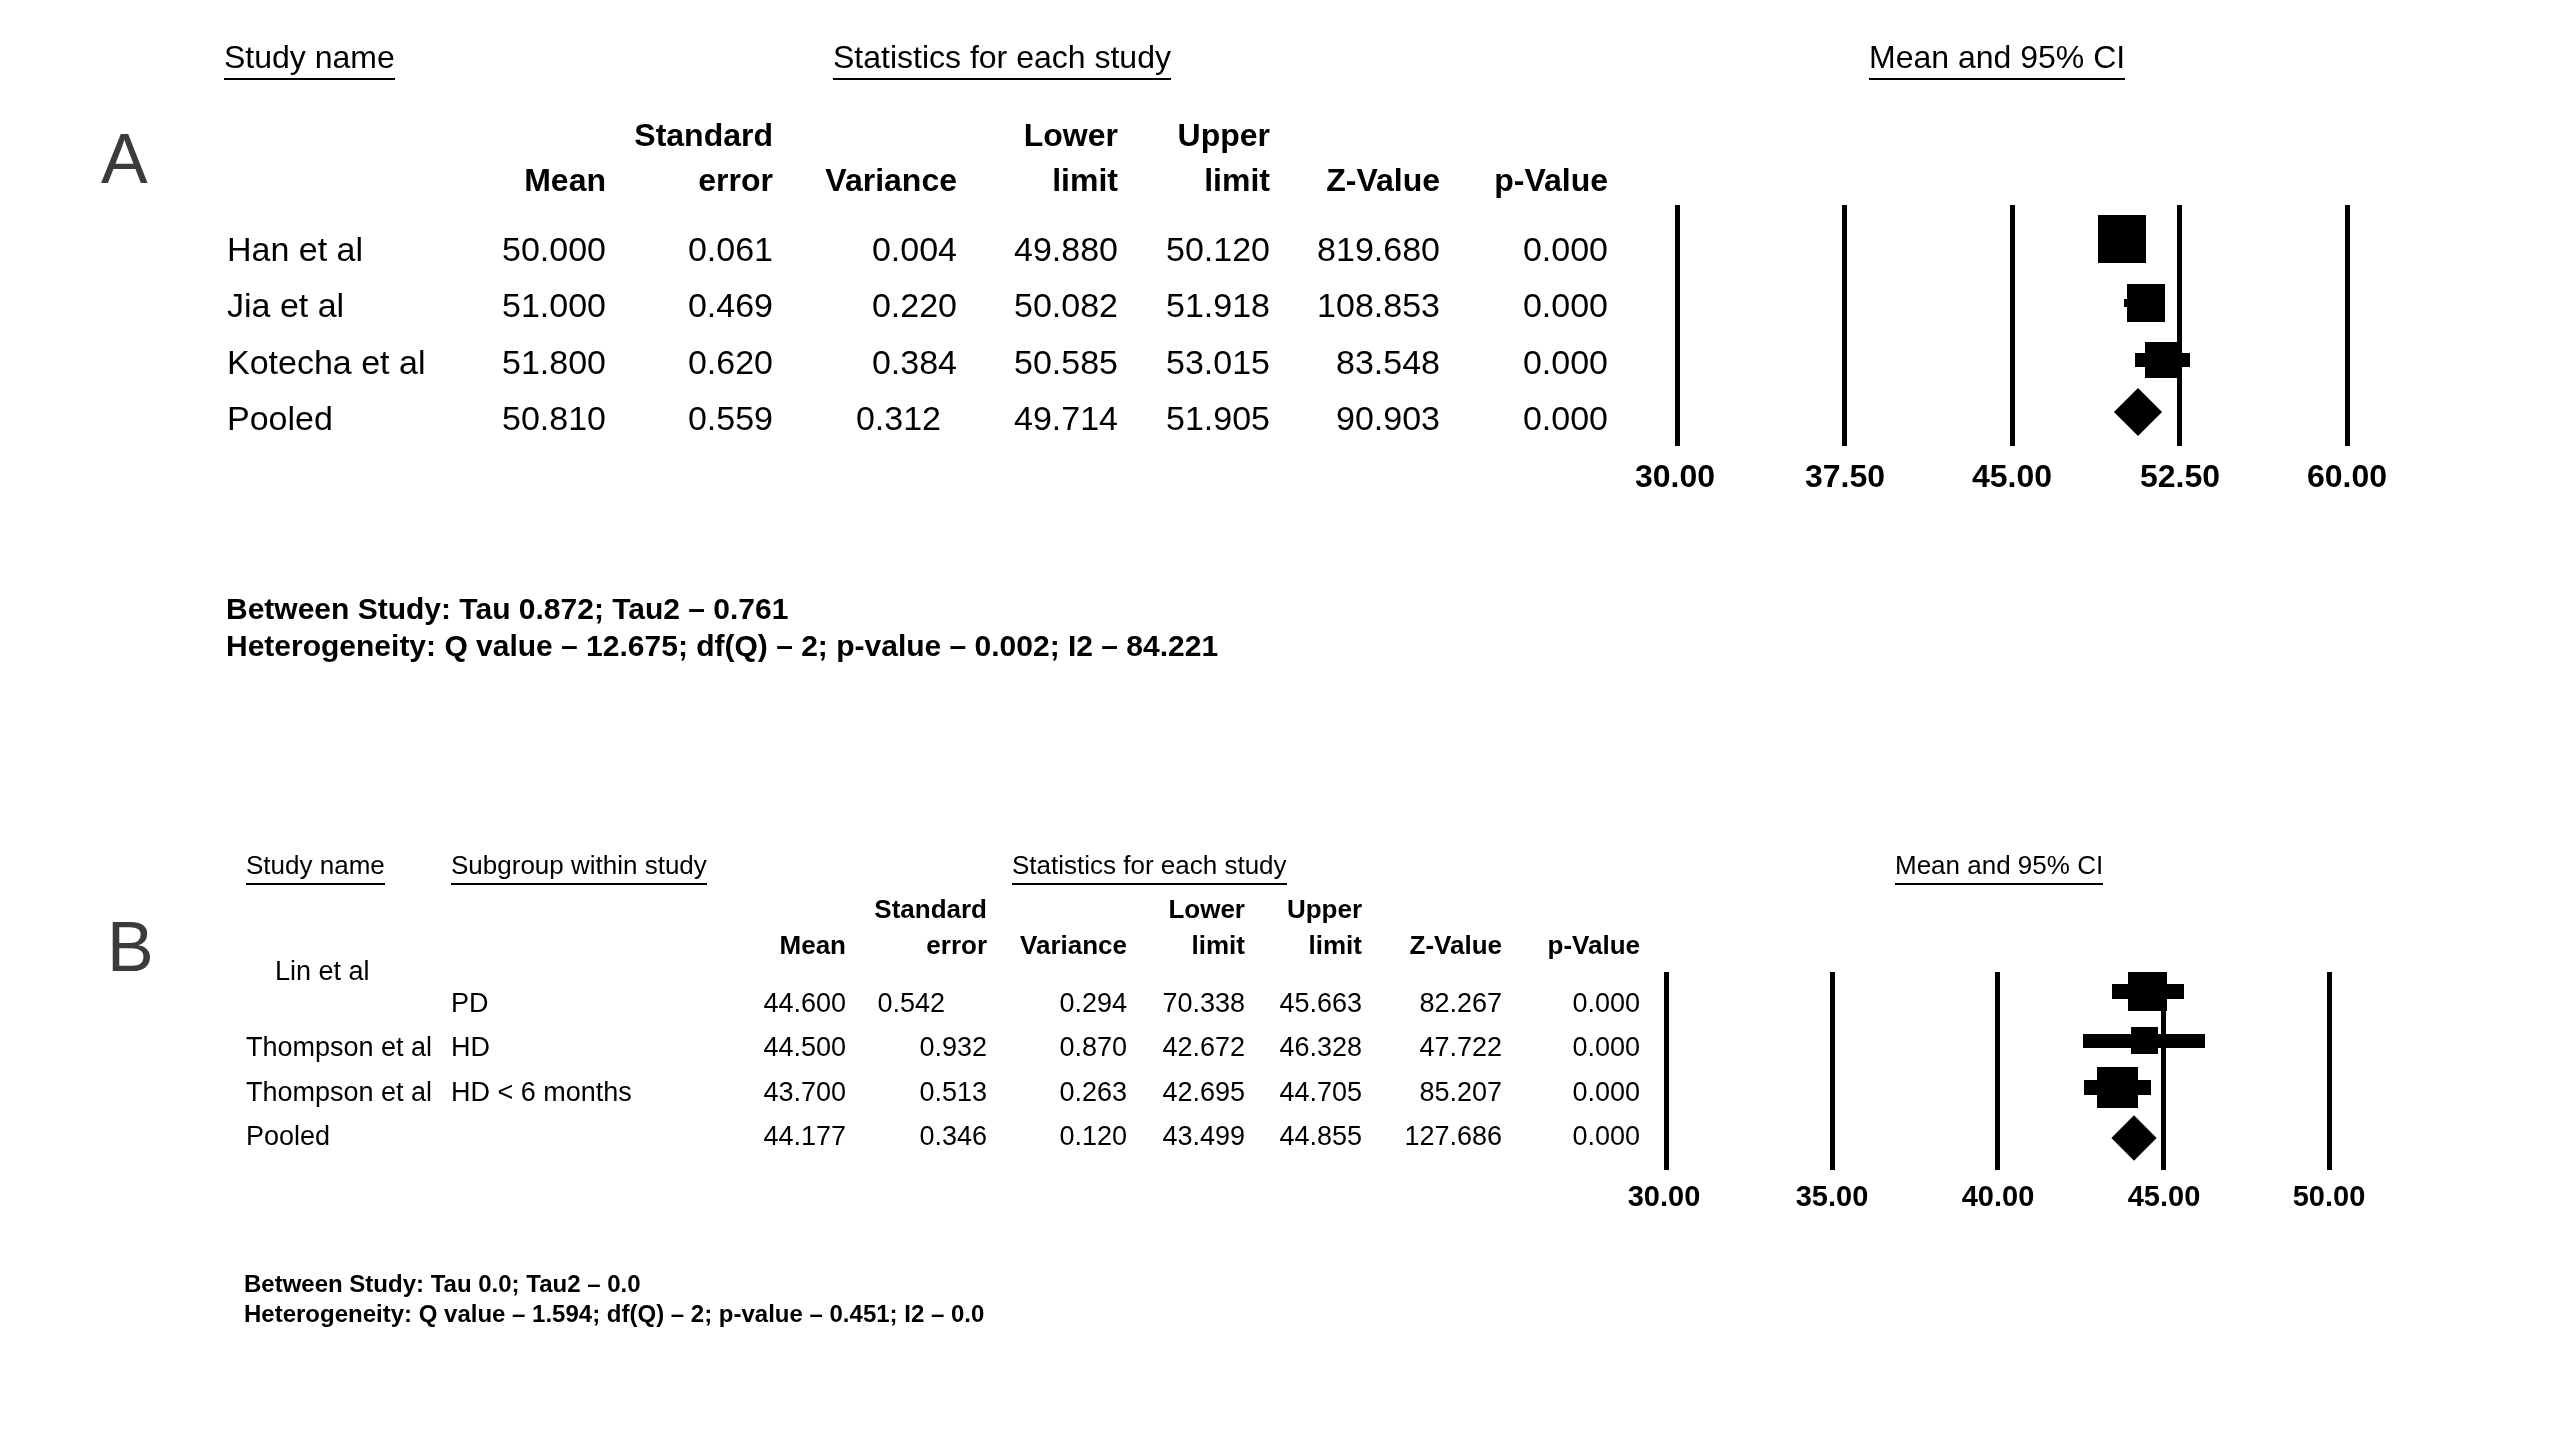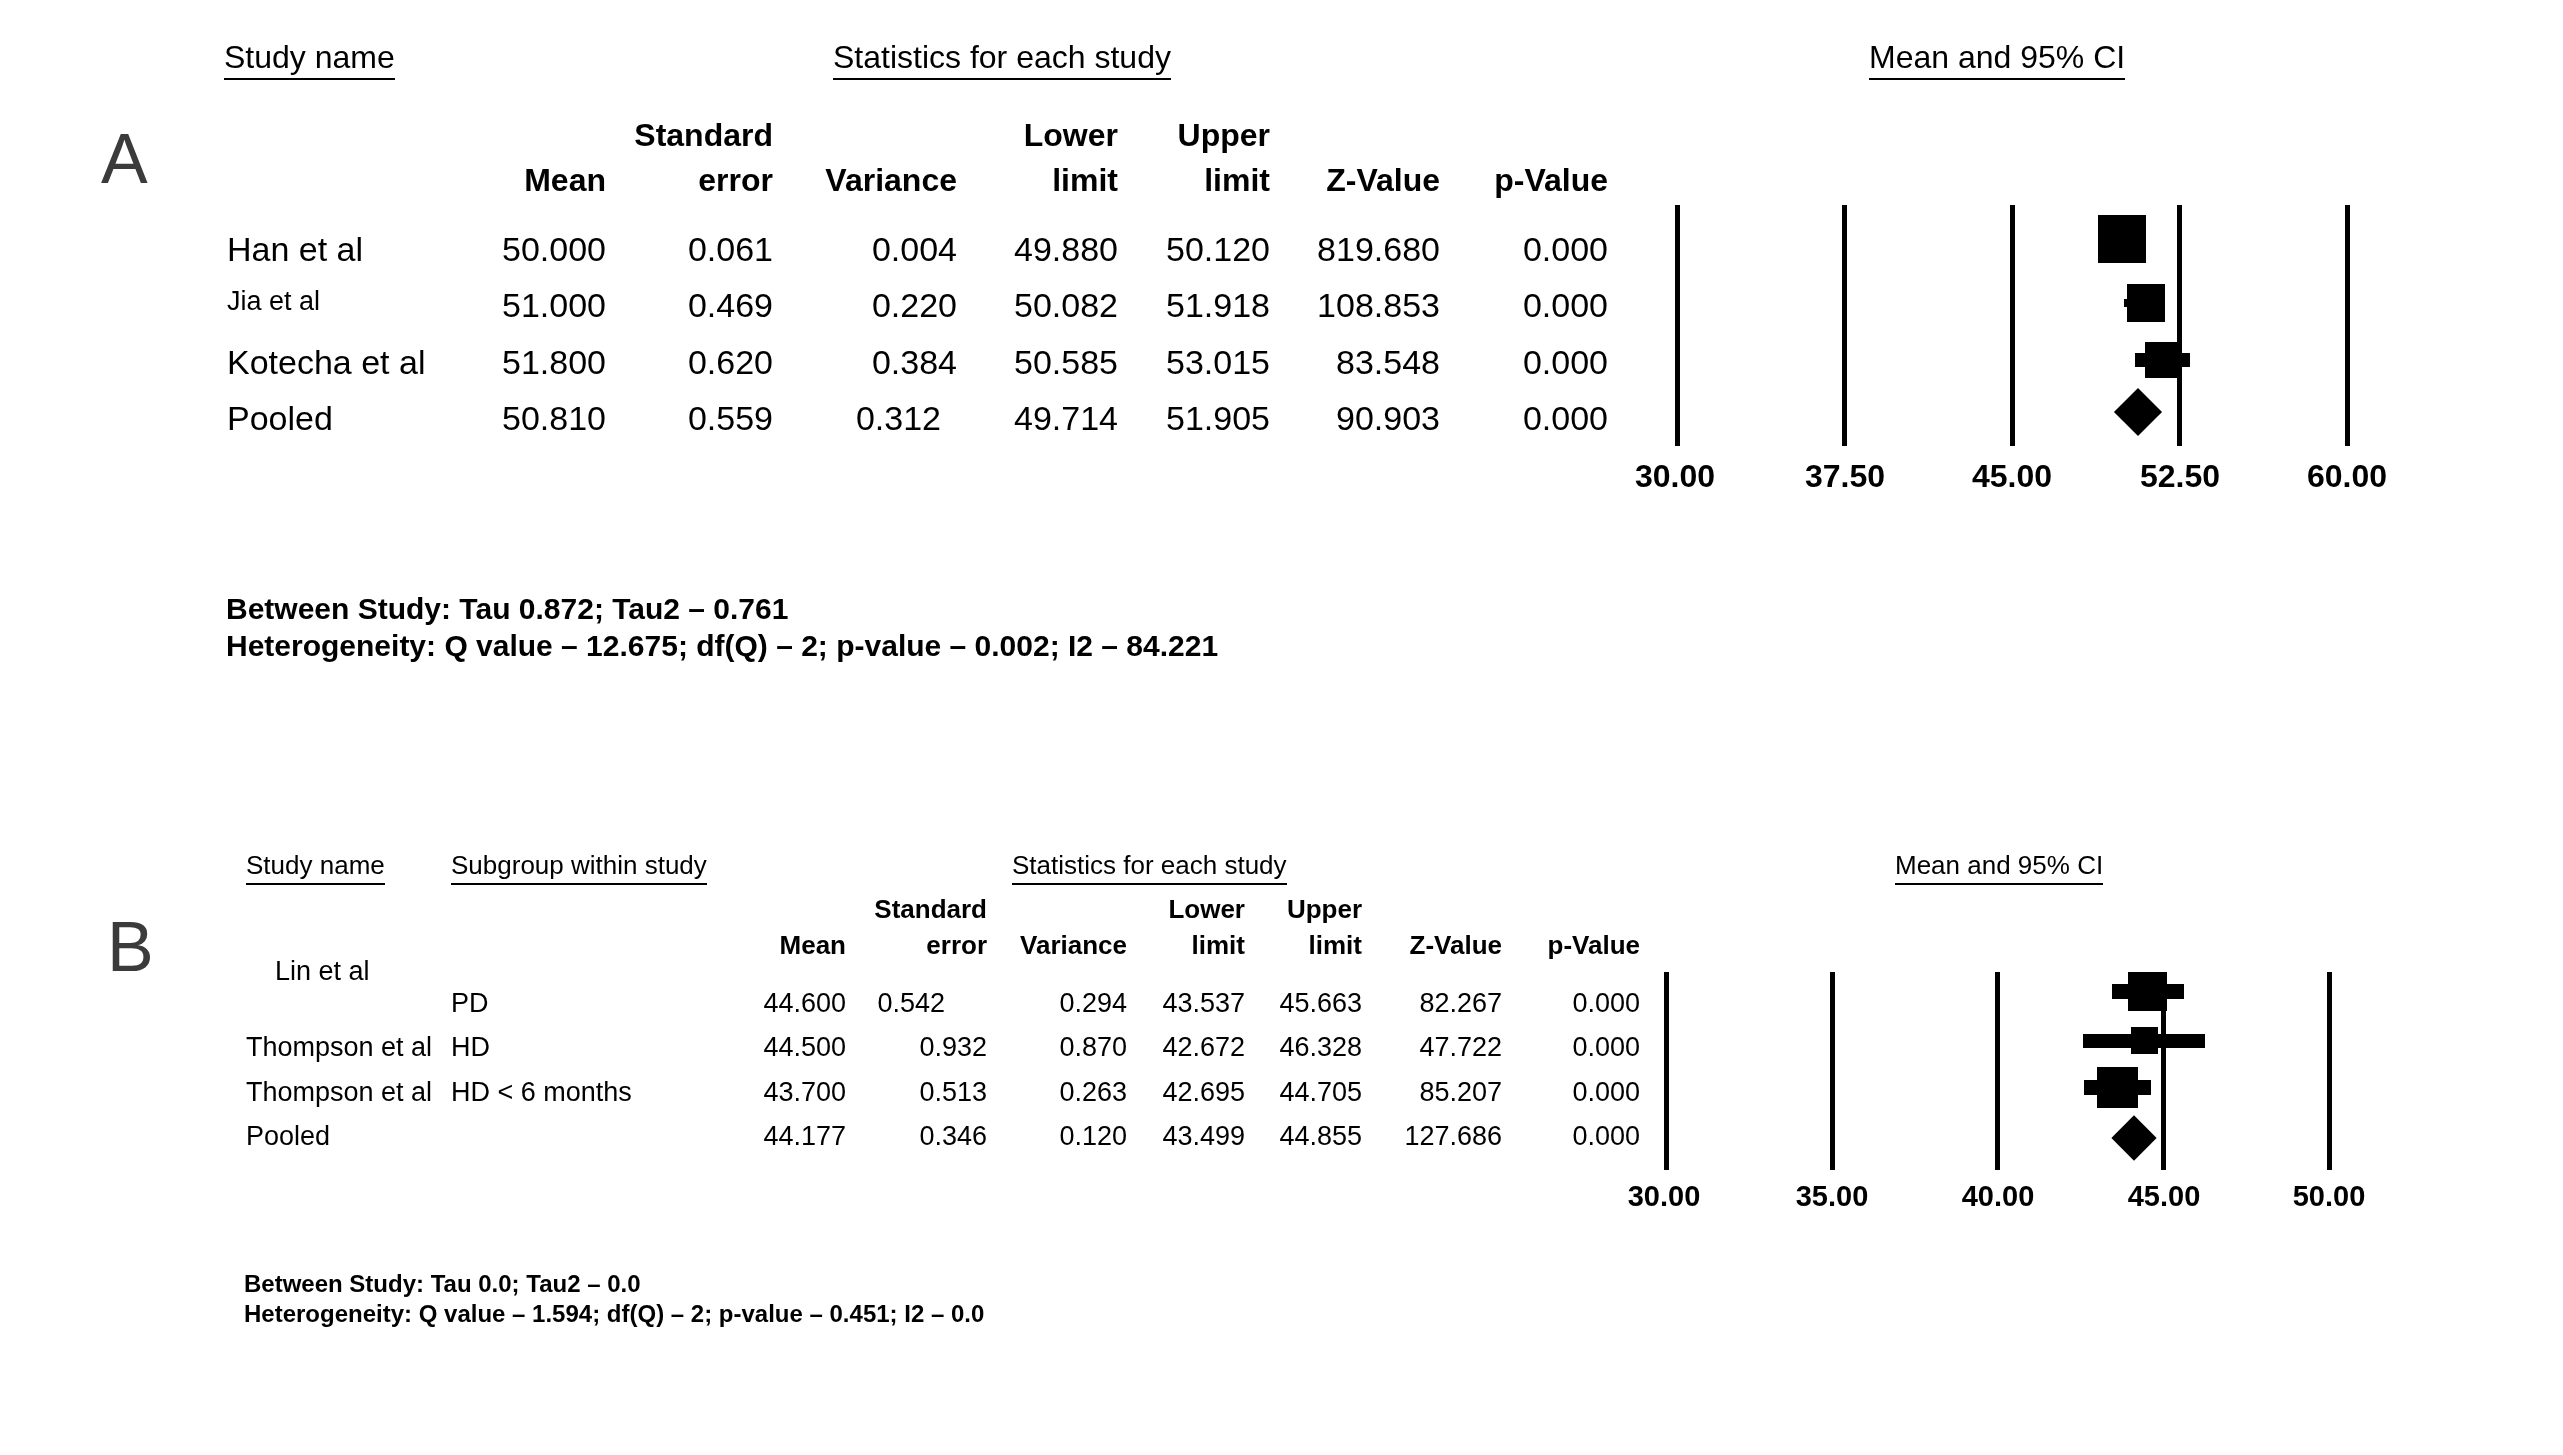--- a/index.html
+++ b/index.html
@@ -62,21 +62,21 @@
     <div class="col reg l" style="left:227px;top:230px;font-size:34px;">Han et al</div>
     <div class="col reg r" style="left:478px;top:230px;width:128px;font-size:34px;">50.000</div>
     <div class="col reg r" style="left:598px;top:230px;width:175px;font-size:34px;">0.061</div>
     <div class="col reg r" style="left:786px;top:230px;width:171px;font-size:34px;">0.004</div>
     <div class="col reg r" style="left:974px;top:230px;width:144px;font-size:34px;">49.880</div>
     <div class="col reg r" style="left:1126px;top:230px;width:144px;font-size:34px;">50.120</div>
     <div class="col reg r" style="left:1273px;top:230px;width:167px;font-size:34px;">819.680</div>
     <div class="col reg r" style="left:1446px;top:230px;width:162px;font-size:34px;">0.000</div>
   </div>
   <div>
-    <div class="col reg l" style="left:227px;top:286px;font-size:27px;">Jia et al</div>
+    <div class="col reg l" style="left:227px;top:286px;font-size:34px;">Jia et al</div>
     <div class="col reg r" style="left:478px;top:286px;width:128px;font-size:34px;">51.000</div>
     <div class="col reg r" style="left:598px;top:286px;width:175px;font-size:34px;">0.469</div>
     <div class="col reg r" style="left:786px;top:286px;width:171px;font-size:34px;">0.220</div>
     <div class="col reg r" style="left:974px;top:286px;width:144px;font-size:34px;">50.082</div>
     <div class="col reg r" style="left:1126px;top:286px;width:144px;font-size:34px;">51.918</div>
     <div class="col reg r" style="left:1273px;top:286px;width:167px;font-size:34px;">108.853</div>
     <div class="col reg r" style="left:1446px;top:286px;width:162px;font-size:34px;">0.000</div>
   </div>
   <div>
     <div class="col reg l" style="left:227px;top:343px;font-size:34px;">Kotecha et al</div>
@@ -147,21 +147,21 @@
   <div class="col r" style="left:1246px;top:930px;width:116px;font-size:26px;">limit</div>
   <div class="col r" style="left:1365px;top:930px;width:137px;font-size:26px;">Z-Value</div>
   <div class="col r" style="left:1505px;top:930px;width:135px;font-size:26px;">p-Value</div>
 
   <div>
     <div class="col reg l" style="left:246px;top:956px;font-size:27px;margin-left:29px;">Lin et al</div>
     <div class="col reg l" style="left:451px;top:988px;font-size:27px;">PD</div>
     <div class="col reg r" style="left:735px;top:988px;width:111px;font-size:27px;">44.600</div>
     <div class="col reg r" style="left:800px;top:988px;width:145px;font-size:27px;">0.542</div>
     <div class="col reg r" style="left:989px;top:988px;width:138px;font-size:27px;">0.294</div>
-    <div class="col reg r" style="left:1129px;top:988px;width:116px;font-size:27px;">43.537</div>
+    <div class="col reg r" style="left:1129px;top:988px;width:116px;font-size:27px;">70.338</div>
     <div class="col reg r" style="left:1246px;top:988px;width:116px;font-size:27px;">45.663</div>
     <div class="col reg r" style="left:1365px;top:988px;width:137px;font-size:27px;">82.267</div>
     <div class="col reg r" style="left:1505px;top:988px;width:135px;font-size:27px;">0.000</div>
   </div>
   <div>
     <div class="col reg l" style="left:246px;top:1032px;font-size:27px;">Thompson et al</div>
     <div class="col reg l" style="left:451px;top:1032px;font-size:27px;">HD</div>
     <div class="col reg r" style="left:735px;top:1032px;width:111px;font-size:27px;">44.500</div>
     <div class="col reg r" style="left:842px;top:1032px;width:145px;font-size:27px;">0.932</div>
     <div class="col reg r" style="left:989px;top:1032px;width:138px;font-size:27px;">0.870</div>

